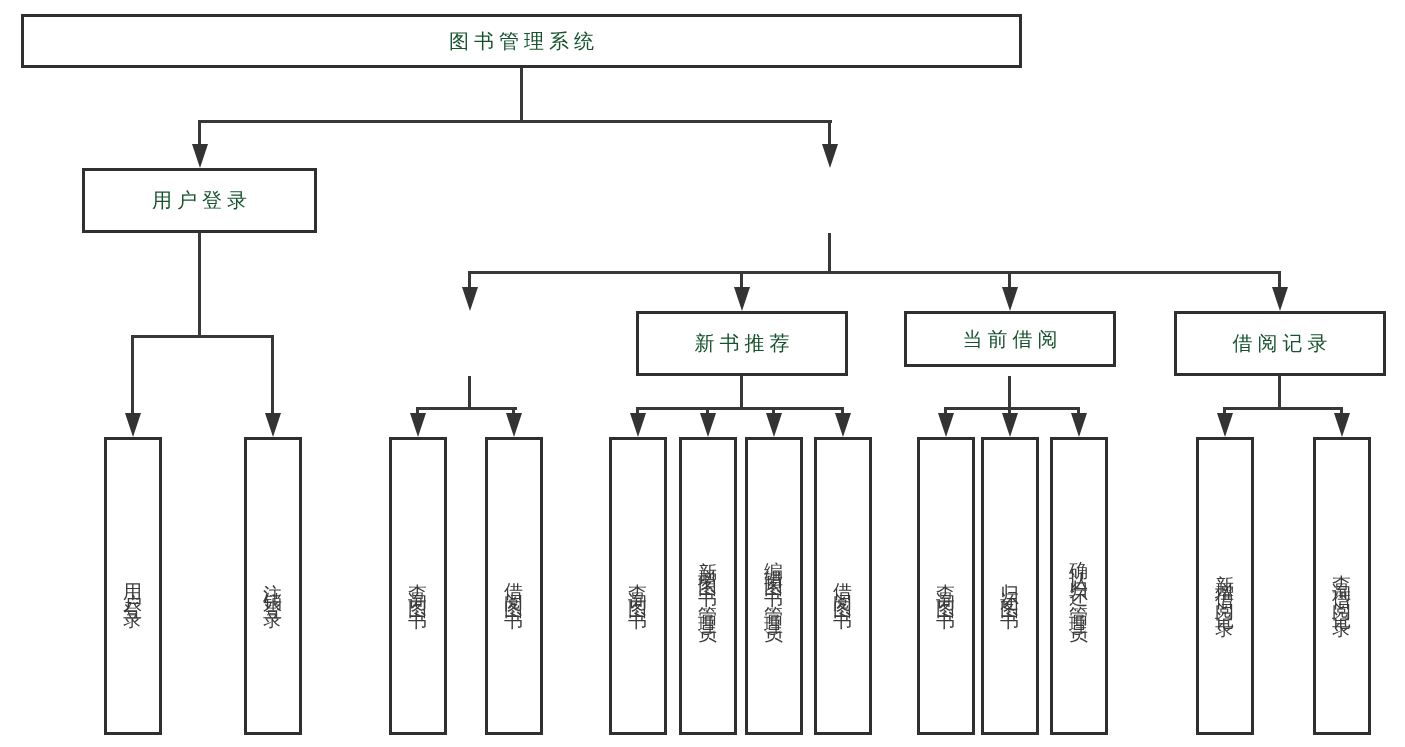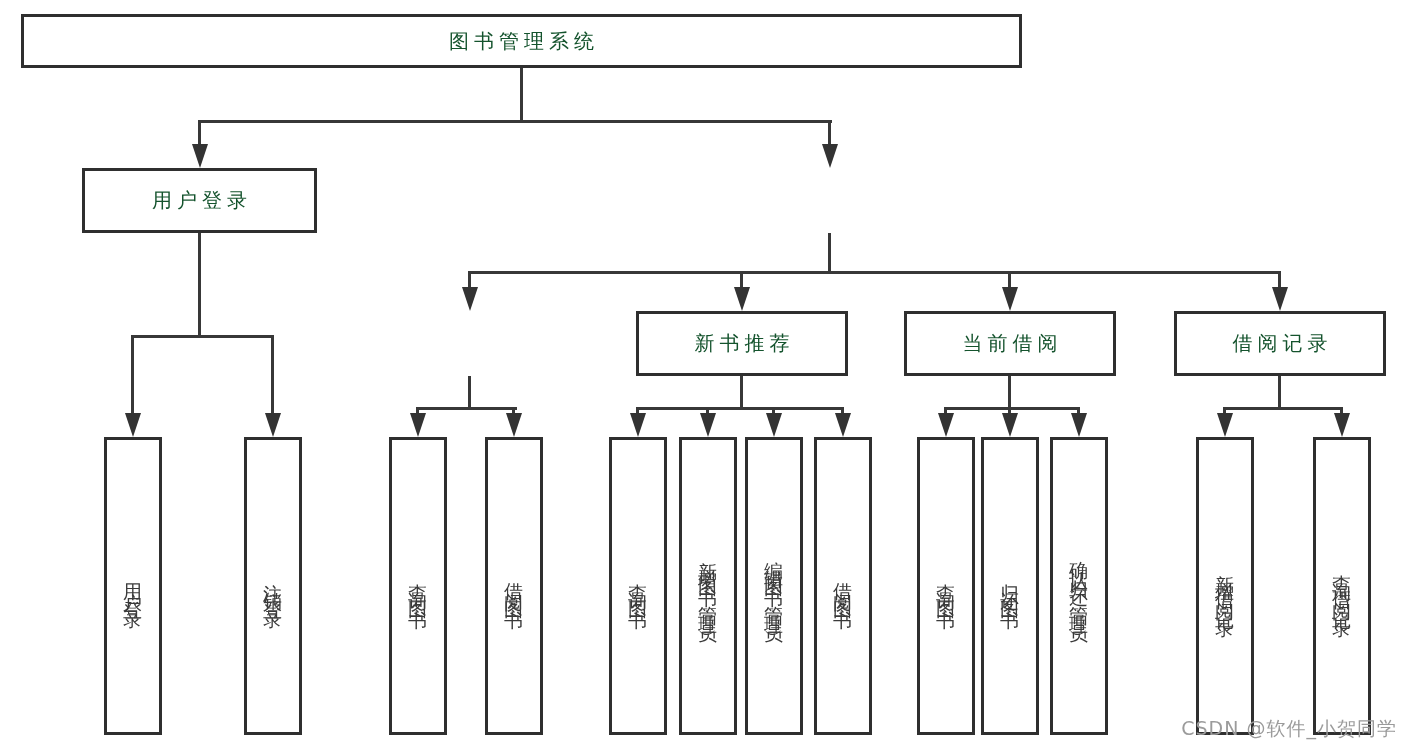--- a/index.html
+++ b/index.html
@@ -58,21 +58,21 @@
   <div class="vline" style="left:740px;top:271px;height:20px"></div>
   <div class="tri" style="left:734px;top:287px"></div>
   <div class="vline" style="left:1008px;top:271px;height:20px"></div>
   <div class="tri" style="left:1002px;top:287px"></div>
   <div class="vline" style="left:1278px;top:271px;height:20px"></div>
   <div class="tri" style="left:1272px;top:287px"></div>
 
   <div class="node" style="left:636px;top:311px;width:212px;height:65px">
     <span>新书推荐</span>
   </div>
-  <div class="node" style="left:904px;top:311px;width:212px;height:65px">
+  <div class="node" style="left:904px;top:311px;width:212px;height:56px">
     <span>当前借阅</span>
   </div>
   <div class="node" style="left:1174px;top:311px;width:212px;height:65px">
     <span>借阅记录</span>
   </div>
 
   <div class="vline" style="left:468px;top:376px;height:34px"></div>
   <div class="hline" style="left:416px;top:407px;width:101px"></div>
   <div class="vline" style="left:416px;top:407px;height:12px"></div>
   <div class="tri" style="left:410px;top:413px"></div>
@@ -143,15 +143,14 @@
     <span>确认归还（管理员）</span>
   </div>
 
   <div class="leaf" style="left:1196px">
     <span>新增借阅记录</span>
   </div>
   <div class="leaf" style="left:1313px">
     <span>查询借阅记录</span>
   </div>
 
-  <div class="watermark">CSDN @软件_小贺同学</div>
 
 </div>
 
 </body></html>

